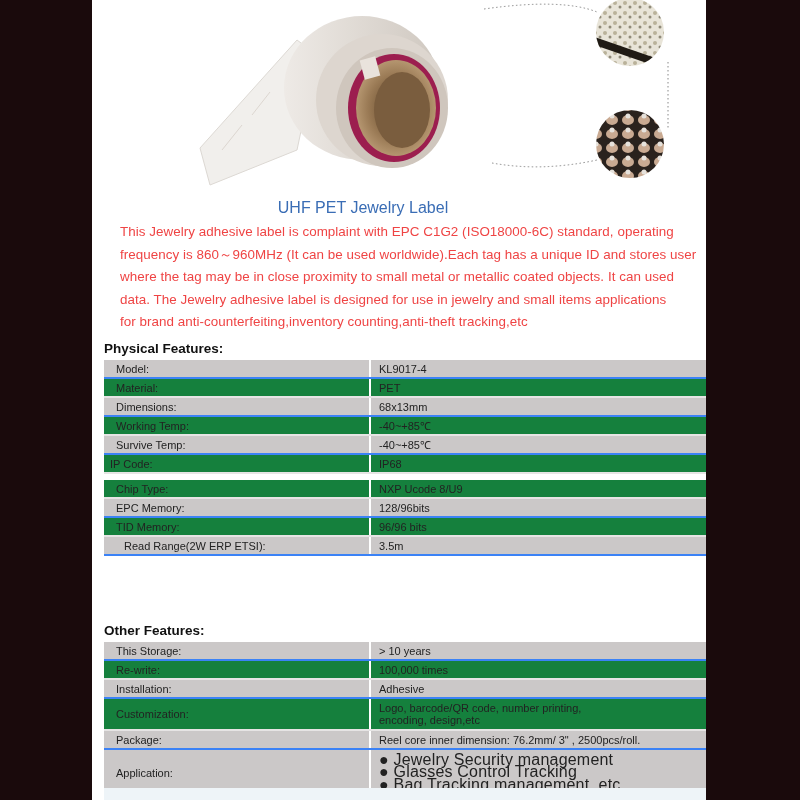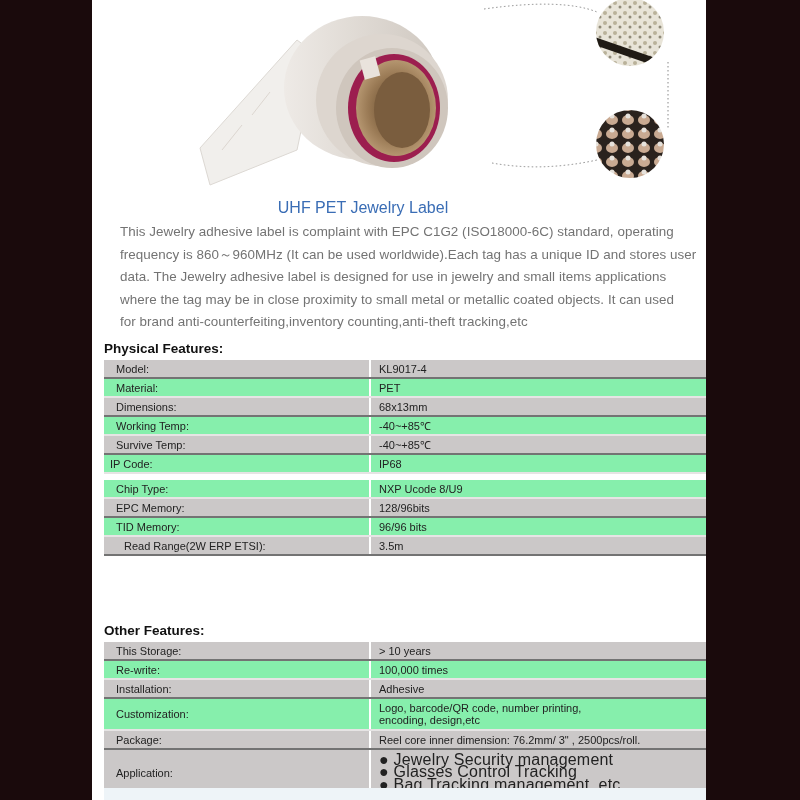--- a/index.html
+++ b/index.html
@@ -13,38 +13,38 @@
     width: 614px; height: 800px;
     background: #ffffff;
   }
   .hero { position: absolute; left: 0; top: 0; width: 614px; height: 195px; }
   .title {
     position: absolute; left: 0; top: 199px; width: 542px;
     text-align: center; color: #3a6db5; font-size: 16px;
   }
   .intro {
     position: absolute; left: 28px; top: 221px; width: 580px;
-    font-size: 13.4px; line-height: 22.6px; color: #737373;
+    font-size: 13.4px; line-height: 22.6px; color: #ef4444;
     letter-spacing: 0.05px;
   }
   .intro p { margin: 0; white-space: nowrap; }
   .section { position: absolute; left: 12px; width: 602px; }
   .section-title {
     font-weight: bold; font-size: 13.5px; color: #111;
     height: 17px; line-height: 17px; margin-bottom: 3px;
   }
   table { border-collapse: collapse; width: 602px; table-layout: fixed; }
   td {
     font-size: 11px; color: #222; height: 17px; padding: 0;
-    border-bottom: 2px solid #737373; vertical-align: middle;
+    border-bottom: 2px solid #3b82f6; vertical-align: middle;
   }
   td.k { width: 253px; padding-left: 12px; border-right: 2px solid #ffffff; }
   td.v { padding-left: 8px; }
   tr.shade td { background: #cbc8c8; }
-  tr.plain td { background: #86efac; border-bottom: 2px solid #e6e4e4; }
+  tr.plain td { background: #15803d; border-bottom: 2px solid #e6e4e4; }
   td.k.indent { padding-left: 20px; }
   td.k.indent0 { padding-left: 6px; margin-top: 25px; }
   .multi td { height: 30px; margin-top: 24px; }
   .multi td.v div { line-height: 12px; }
   .app td { height: 45px; }
   .app td.v div { line-height: 12.5px; font-size: 16px; letter-spacing: 0.2px; }
   .footer-band {
     position: absolute; left: 12px; top: 788px; width: 602px; height: 12px;
     background: #eef4f8;
   }
@@ -106,22 +106,22 @@
     <g clip-path="url(#c2)">
       <rect x="500" y="108" width="80" height="75" fill="url(#watch)"></rect>
     </g>
   </svg>
 
   <div class="title">UHF PET Jewelry Label</div>
 
   <div class="intro">
     <p>This Jewelry adhesive label is complaint with EPC C1G2 (ISO18000-6C) standard, operating</p>
     <p>frequency is 860～960MHz (It can be used worldwide).Each tag has a unique ID and stores user</p>
+    <p>where the tag may be in close proximity to small metal or metallic coated objects. It can used</p>
     <p>data. The Jewelry adhesive label is designed for use in jewelry and small items applications</p>
-    <p>where the tag may be in close proximity to small metal or metallic coated objects. It can used</p>
     <p>for brand anti-counterfeiting,inventory counting,anti-theft tracking,etc</p>
   </div>
 
   <div class="section" style="top:340px;">
     <div class="section-title">Physical Features:</div>
     <table>
       <tbody>
           <tr class="shade">
         <td class="k">Model:</td>
         <td class="v">KL9017-4</td>

